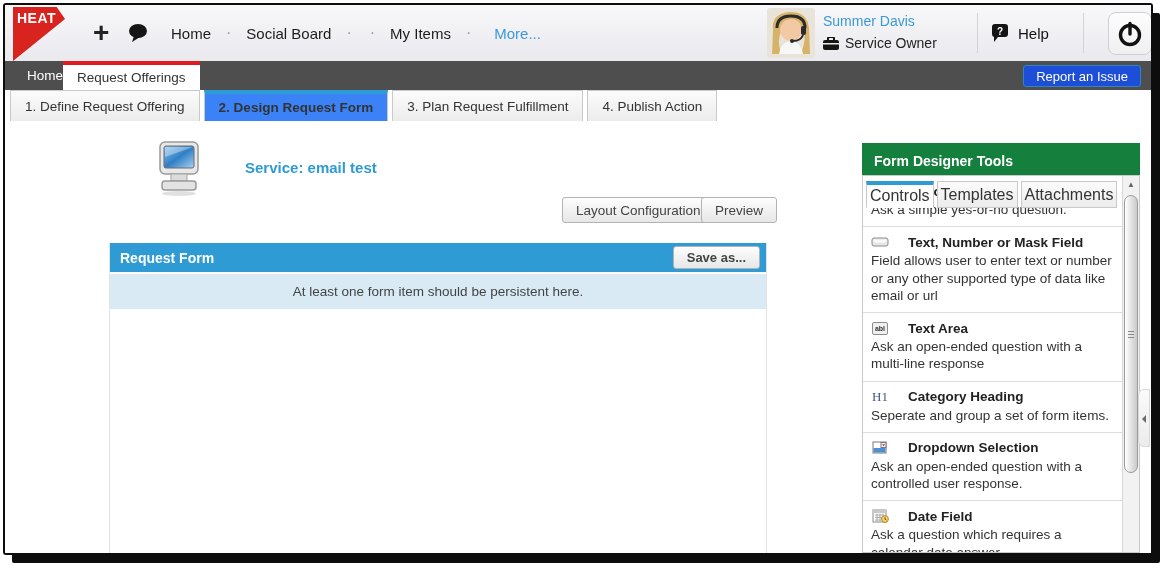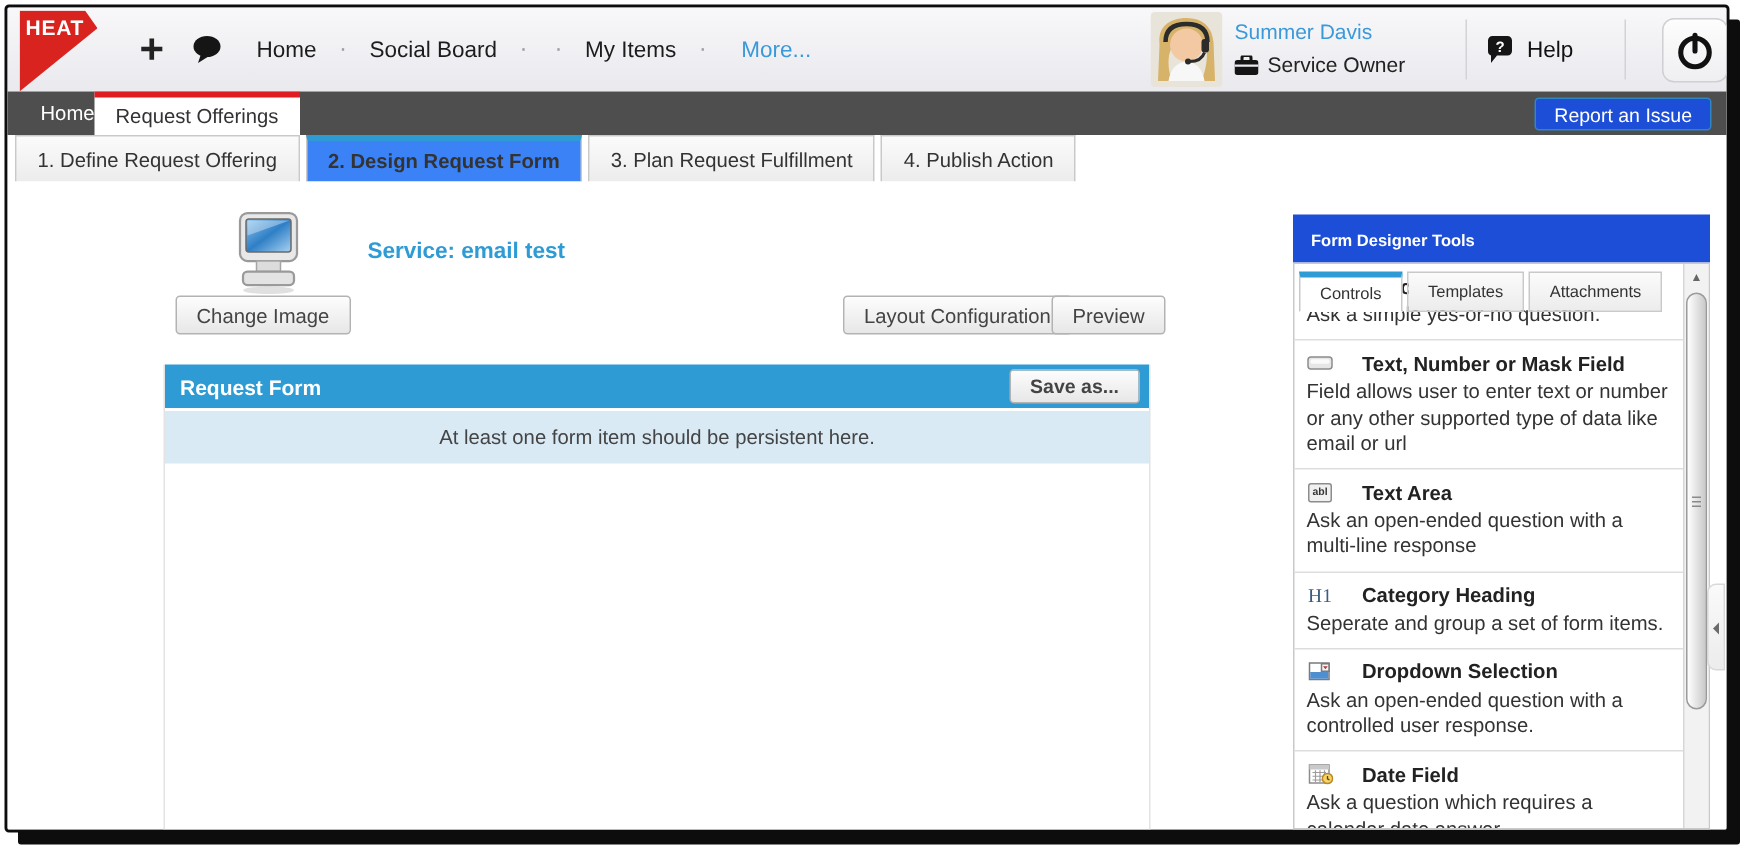--- a/index.html
+++ b/index.html
@@ -75,24 +75,24 @@
   .reqpanel { position:absolute; left:104px; top:122px; width:658px; bottom:0;
               border-left:1px solid #e3e3e3; border-right:1px solid #e3e3e3; background:#fff; }
   .reqhdr { height:29px; background:#2e9bd5; display:flex; align-items:center; padding:0 10px;
             color:#fff; font-weight:bold; font-size:14px; position:relative; }
   .btn-saveas { position:absolute; right:6px; top:3px; height:23px; font-size:13px; }
   .reqmsg { height:37px; background:#d9eaf5; border-top:2px solid #fff; display:flex;
             align-items:center; justify-content:center; font-size:13.5px; color:#444; }
 
   
   .designer { position:absolute; left:857px; top:22px; width:278px; bottom:0; }
-  .dhdr { height:35px; background:#1d4ed8; color:#fff; font-weight:bold; font-size:11px;
+  .dhdr { height:35px; background:#15803d; color:#fff; font-weight:bold; font-size:14px;
           display:flex; align-items:center; padding:0 12px; }
   .dtabs { height:30px; display:flex; align-items:stretch; padding:3px 0 0 4px; position:relative; z-index:2; }
-  .dtab { margin-right:3px; padding:0 13px; display:flex; align-items:center; font-size:11px;
+  .dtab { margin-right:3px; padding:0 3px; display:flex; align-items:center; font-size:16px;
           color:#333; border:1px solid #c9c9c9; background:linear-gradient(#fbfbfb,#ececec);
           cursor:pointer; }
   .dtab.active { background:#fff; border-top:4px solid #2e9bd5; border-bottom:1px solid #fff; }
   .dlist { position:absolute; left:0; top:32px; right:0; bottom:0; background:#fff;
            border:1px solid #c9c9c9; overflow:hidden; }
   .dlist-inner { position:absolute; left:0; top:0; right:17px; bottom:0; overflow:hidden; }
   .ctl { padding:7px 8px 8px 8px; border-bottom:1px solid #ddd; }
   .ctl-title { display:flex; align-items:center; gap:19px; font-weight:bold; font-size:13.5px; color:#222; }
   .ctl-desc { font-size:13.5px; color:#333; margin-top:2px; line-height:1.28; }
 
@@ -216,21 +216,20 @@
         <rect x="3" y="1" width="38" height="32" rx="5" fill="#e8e8e8" stroke="#9a9a9a" stroke-width="1.5"></rect>
         <rect x="7" y="5" width="30" height="22" rx="2" fill="url(#scr)" stroke="#6a6a6a"></rect>
         <path d="M8 6 h28 a0 0 0 0 1 0 0 l-28 10 z" fill="#ffffff" opacity="0.35"></path>
         <rect x="14" y="33" width="16" height="7" fill="#dcdcdc" stroke="#a5a5a5"></rect>
         <rect x="5" y="40" width="34" height="9" rx="3" fill="#e3e3e3" stroke="#9a9a9a" stroke-width="1.5"></rect>
         <ellipse cx="22" cy="52.5" rx="17" ry="2.5" fill="#000" opacity="0.12"></ellipse>
       </svg>
     </div>
     <div class="service-title">Service: email test</div>
 
-    <div class="btn btn-change">Change Image</div>
     <div class="btn btn-layout">Layout Configuration</div>
     <div class="btn btn-preview">Preview</div>
 
     <div class="reqpanel">
       <div class="reqhdr">
         <span>Request Form</span>
         <div class="btn btn-saveas">Save as...</div>
       </div>
       <div class="reqmsg">At least one form item should be persistent here.</div>
       <div style="position:absolute;left:0;right:0;top:68px;bottom:0;"></div>

